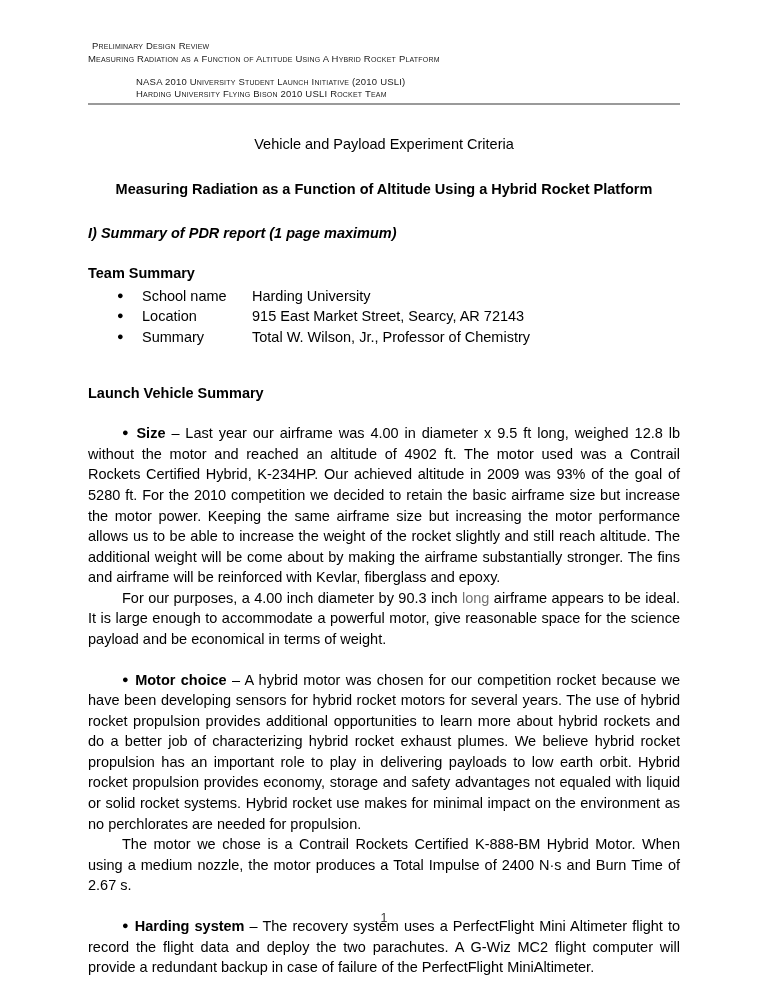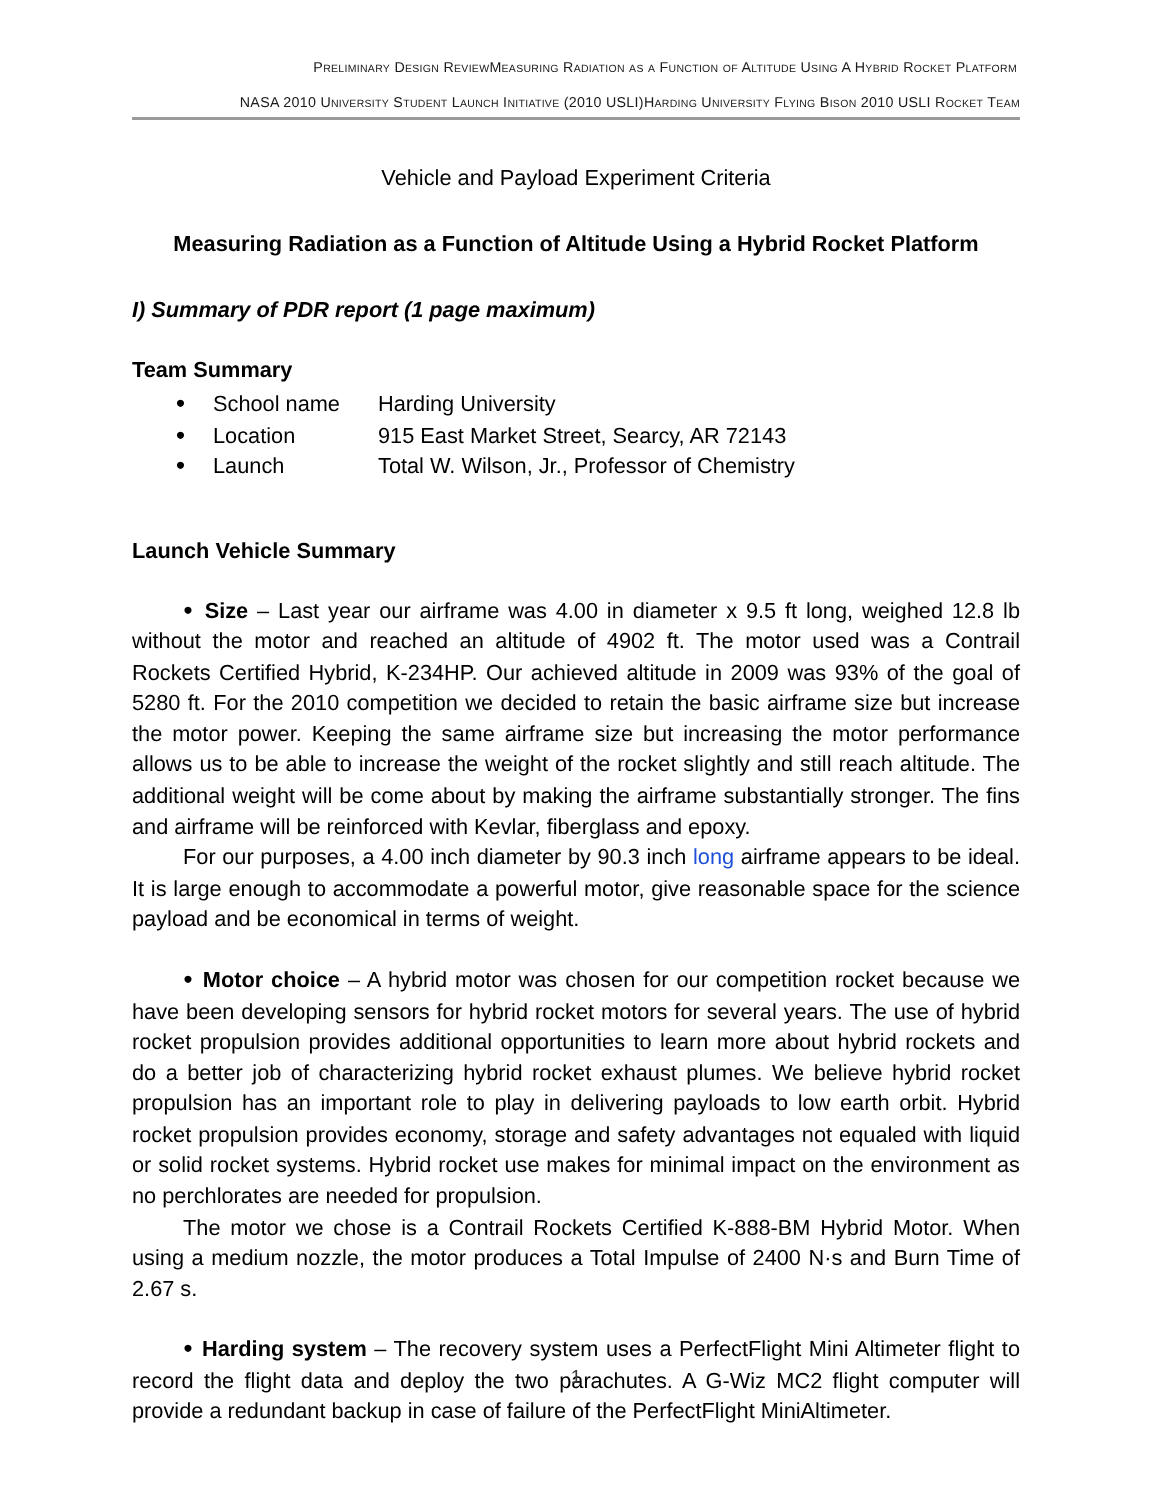--- a/index.html
+++ b/index.html
@@ -23,26 +23,27 @@
     background: #ffffff;
   }
 
   
   .doc-header {
     width: 592px;
   }
   .header-row {
     display: flex;
     align-items: baseline;
-    justify-content: flex-end;
+    justify-content: flex-start;
     font-variant: small-caps;
     font-size: 9.5px;
     letter-spacing: 0.2px;
     color: #1a1a1a;
     line-height: 1.35;
+    flex-direction: column;
   }
   .header-row-1 {
     margin-bottom: 10px;
   }
   .header-row-1 .hdr-left { padding-left: 4px; }
   .header-row-1 .hdr-right { padding-right: 2px; }
   .header-row-2 { margin-bottom: 2px; margin-left: 48px; }
   .header-rule {
     width: 100%;
     height: 2px;
@@ -139,21 +140,21 @@
   }
   .bdot {
     font-size: 11px;
     position: relative;
     top: -2px;
   }
   .lead {
     font-weight: bold;
   }
   .link {
-    color: #1d4ed8;
+    color: #737373;
   }
 
   
   .page-number {
     position: absolute;
     left: 0;
     right: 0;
     top: 911px;
     text-align: center;
     font-size: 12.5px;
@@ -192,21 +193,21 @@
       <span class="team-label">School name</span>
       <span class="team-value">Harding University</span>
     </div>
     <div class="team-row">
       <span class="team-bullet">●</span>
       <span class="team-label">Location</span>
       <span class="team-value">915 East Market Street, Searcy, AR 72143</span>
     </div>
     <div class="team-row">
       <span class="team-bullet">●</span>
-      <span class="team-label">Launch</span>
+      <span class="team-label">Summary</span>
       <span class="team-value">Total W. Wilson, Jr., Professor of Chemistry</span>
     </div>
   </div>
 
   <div class="sub-heading-spaced">Launch Vehicle Summary</div>
 
   <p class="body first-bullet">
     <span class="bdot">●</span>
     <span class="lead">Size</span><span> – </span><span>Last year our airframe was 4.00 in diameter x 9.5 ft long, weighed 12.8 lb without the motor and reached an altitude of 4902 ft. The motor used was a Contrail Rockets Certified Hybrid, K-234HP.  Our achieved altitude in 2009 was 93% of the goal of 5280 ft. For the 2010 competition we decided to retain the basic airframe size but increase the motor power.  Keeping the same airframe size but increasing the motor performance allows us to be able to increase the weight of the rocket slightly and still reach altitude.   The additional weight will be come about by making the airframe substantially stronger. The fins and airframe will be reinforced with Kevlar, fiberglass and epoxy.</span>
   </p>

